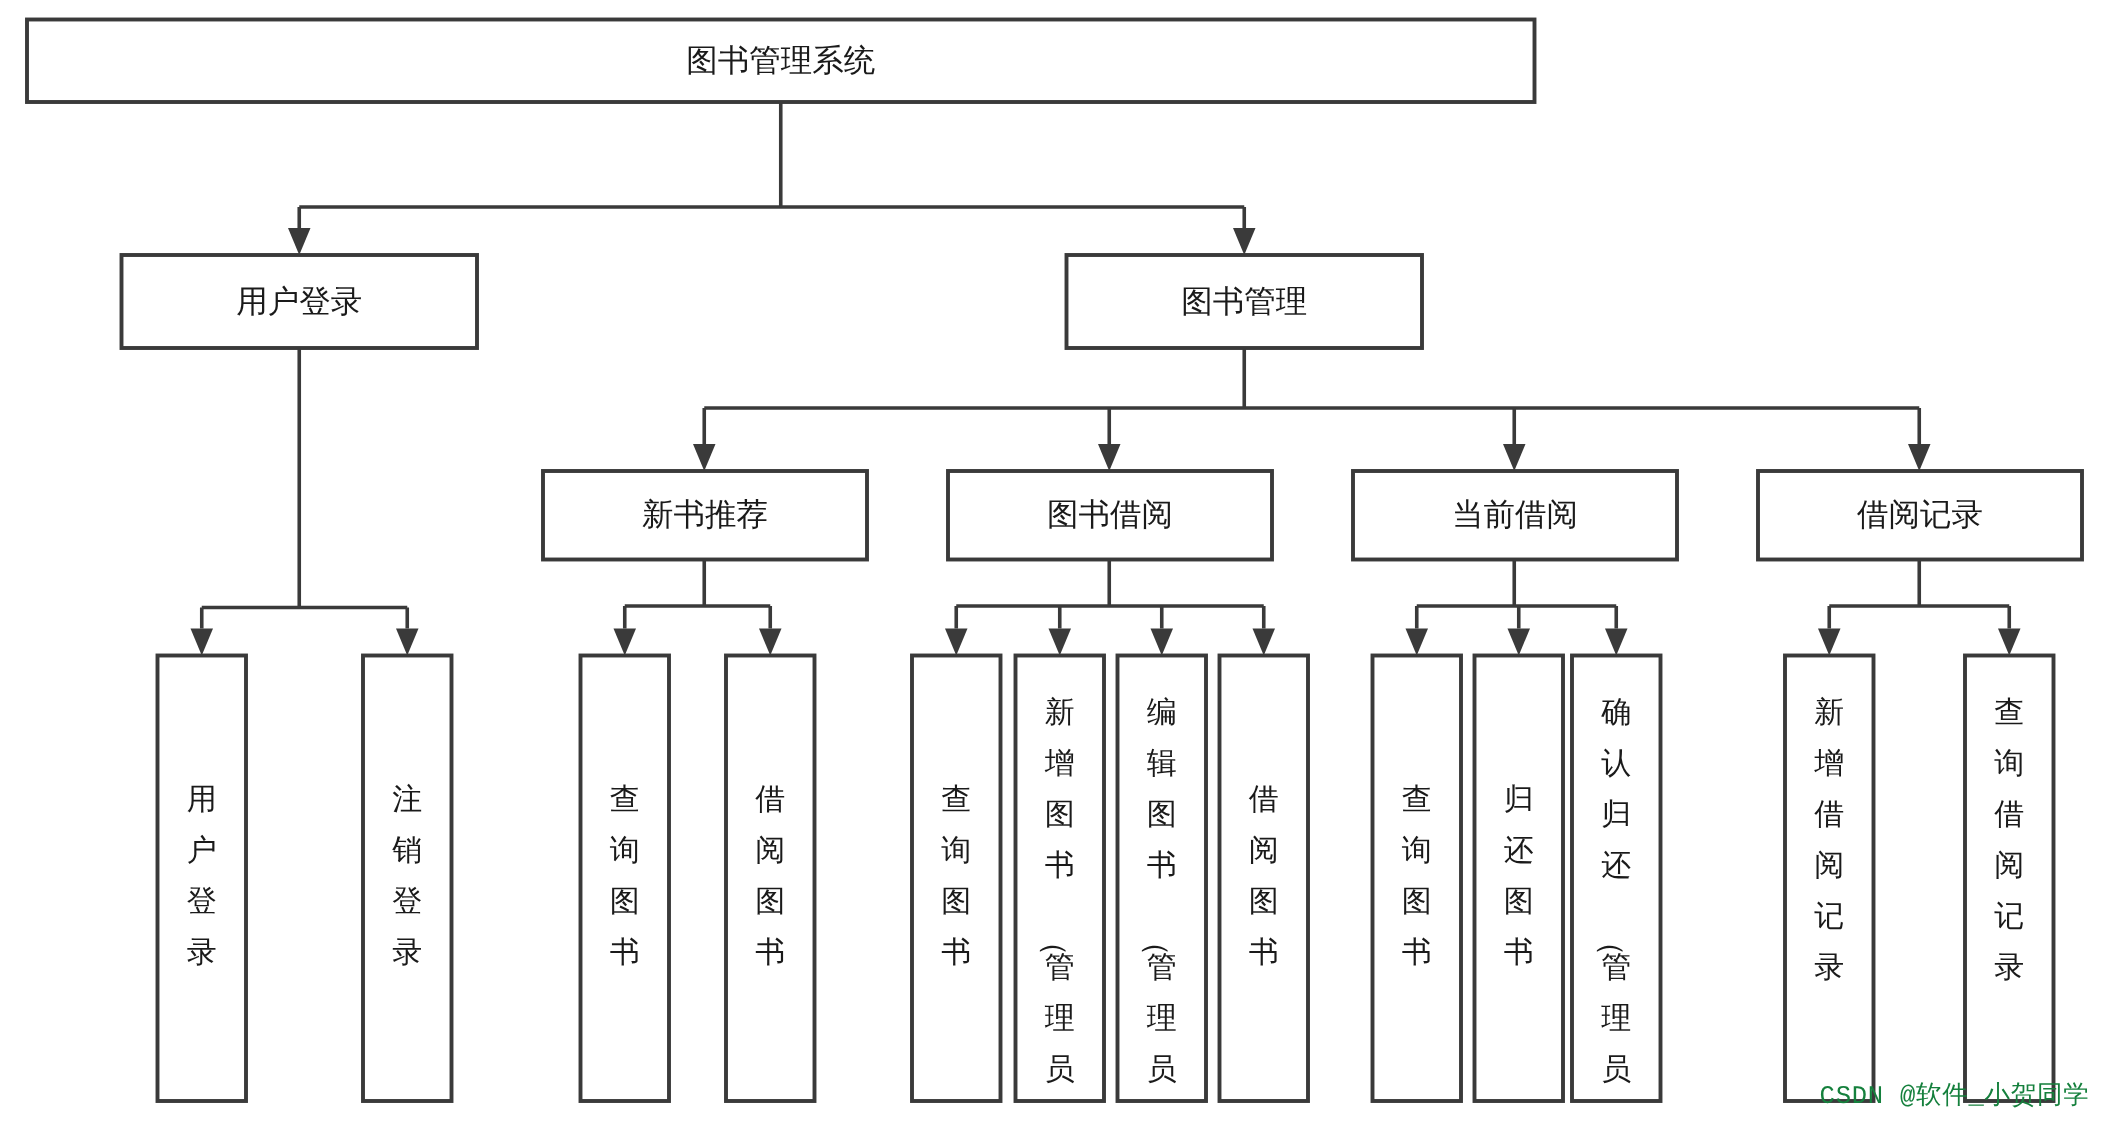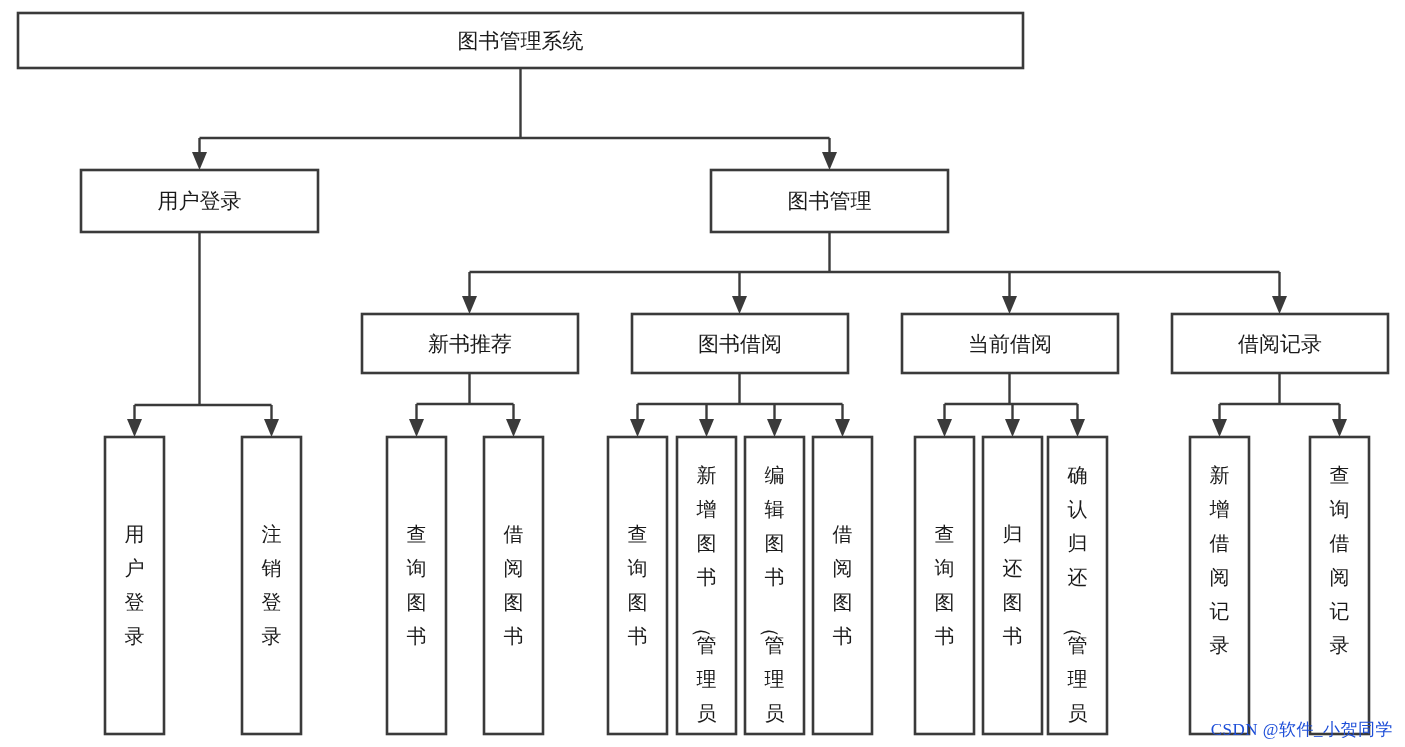--- a/index.html
+++ b/index.html
@@ -44,23 +44,23 @@
     stroke-linecap: butt;
   }
   .arrow-head {
     fill: #3a3a3a;
     stroke: none;
   }
   .watermark {
     position: absolute;
     right: 12px;
     bottom: 6px;
-    font-family: Liberation Serif, serif;
+    font-family: Liberation Mono, monospace;
     font-size: 17px;
-    color: #1d4ed8;
+    color: #15803d;
     white-space: nowrap;
     letter-spacing: 0.5px;
     user-select: none;
   }
 </style>
 </head>
 <body>
 
 <svg id="diagram" viewBox="0 0 1405 747">
 

